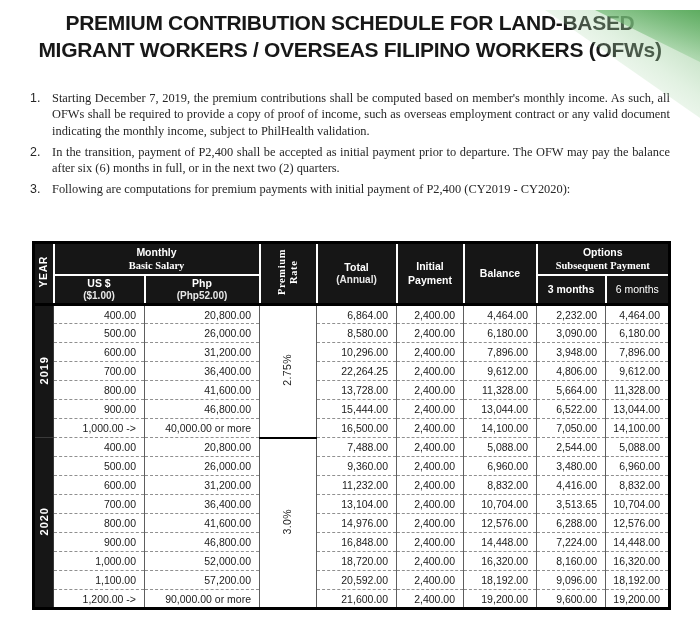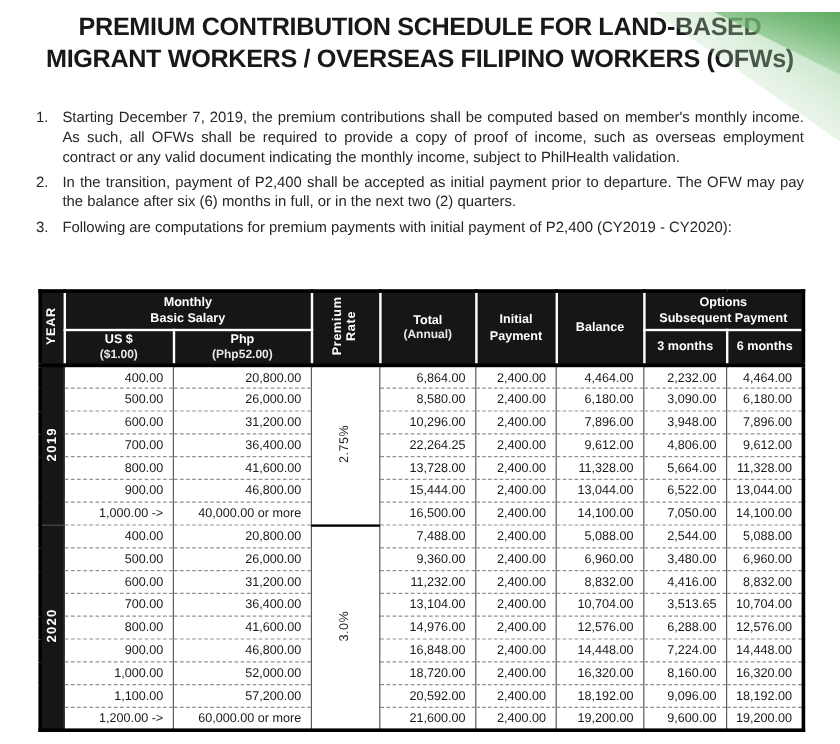--- a/index.html
+++ b/index.html
@@ -16,32 +16,32 @@
     clip-path:polygon(0 0, 100% 0, 100% 100%);
     background:linear-gradient(195deg, rgba(85,168,88,.9) 0%, rgba(140,200,142,.5) 60%, rgba(180,220,180,0) 100%);
     pointer-events:none; }
 
   .title { margin:10px 28px 0 28px; text-align:center; font-size:21px; line-height:1.28;
            font-weight:bold; color:#181818; letter-spacing:-0.3px; }
 
   .notes { margin:26px 30px 0 30px; font-size:12.4px; line-height:1.34; color:#262626; }
   .note { display:flex; margin-bottom:4px; }
   .note-num { width:22px; flex:0 0 22px; }
-  .note-text { flex:1; text-align:justify; }
+  .note-text { flex:1; text-align:justify;font-family:Liberation Serif, serif; }
 
   
   .twrap { position:absolute; left:32px; top:231px; }
   table.ptable { border-collapse:collapse; table-layout:fixed; width:636px;
                  border:3px solid #000; font-size:10.5px; }
   .ptable thead { border-bottom:3px solid #000; }
   .ptable th { background:#161616; color:#fff; border:2px solid #fff;
                font-size:10.5px; font-weight:bold; text-align:center; vertical-align:middle;
                padding:1px 0; line-height:1.25; }
   .ptable th .sub { display:block; font-weight:bold; color:#e8e8e8; font-size:10px; }
-  .ptable th .l2 { display:block; }
+  .ptable th .l2 { display:block;font-family:Liberation Serif, serif; }
   .ptable td { border-left:1px solid #5e5e5e; border-right:1px solid #5e5e5e;
                height:19px; vertical-align:middle; }
   .ptable td.num { border-top:1px dashed #909090; text-align:right; padding-right:8px;
                    color:#1a1a1a; white-space:nowrap; }
   .ptable td.year-cell { background:#161616; text-align:center; border:1px solid #3a3a3a; }
   .ptable td.rate-cell { text-align:center; }
   tr.block-sep td { border-top:2.5px solid #000; }
 
   .vert { writing-mode:vertical-rl; transform:rotate(180deg); white-space:nowrap;
           display:inline-block; line-height:1.1; }
@@ -121,21 +121,21 @@
         <tr style="height:30px">
           <th>
             <span>US $</span>
             <span class="sub">($1.00)</span>
           </th>
           <th>
             <span>Php</span>
             <span class="sub">(Php52.00)</span>
           </th>
           <th style="font-weight:bold">3 months</th>
-          <th style="font-weight:bold">6 months</th>
+          <th style="font-weight:normal">6 months</th>
         </tr>
       </thead>
       <tbody>
           <tr>
             <td class="year-cell" rowspan="7"><span class="vert">2019</span></td>
             <td class="num">400.00</td>
             <td class="num">20,800.00</td>
             <td class="rate-cell" rowspan="7"><span class="vert">2.75%</span></td>
             <td class="num">6,864.00</td>
             <td class="num">2,400.00</td>
@@ -266,21 +266,21 @@
             <td class="num">1,100.00</td>
             <td class="num">57,200.00</td>
             <td class="num">20,592.00</td>
             <td class="num">2,400.00</td>
             <td class="num">18,192.00</td>
             <td class="num">9,096.00</td>
             <td class="num">18,192.00</td>
           </tr>
           <tr>
             <td class="num">1,200.00 -&gt;</td>
-            <td class="num">60,000.00 or more</td>
+            <td class="num">90,000.00 or more</td>
             <td class="num">21,600.00</td>
             <td class="num">2,400.00</td>
             <td class="num">19,200.00</td>
             <td class="num">9,600.00</td>
             <td class="num">19,200.00</td>
           </tr>
         </tbody>
     </table>
   </div>
 </div>

